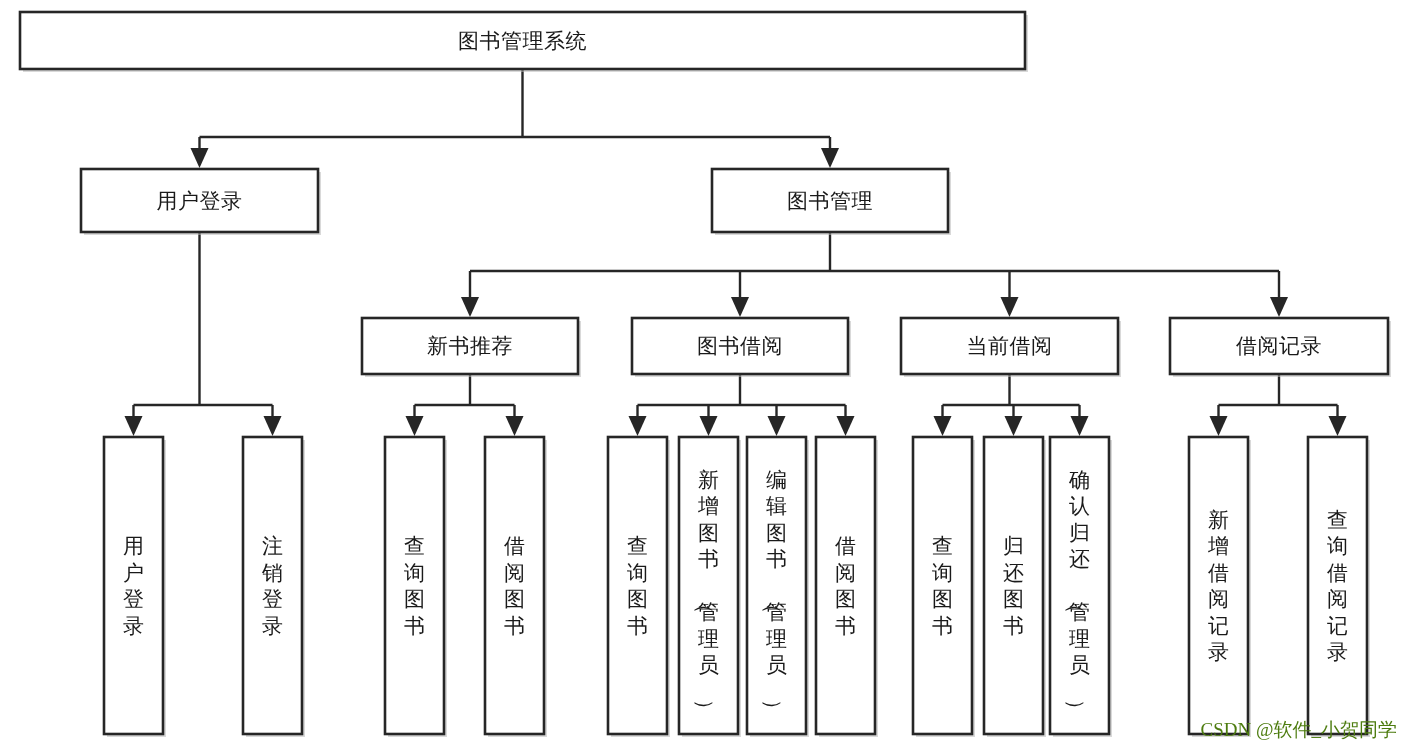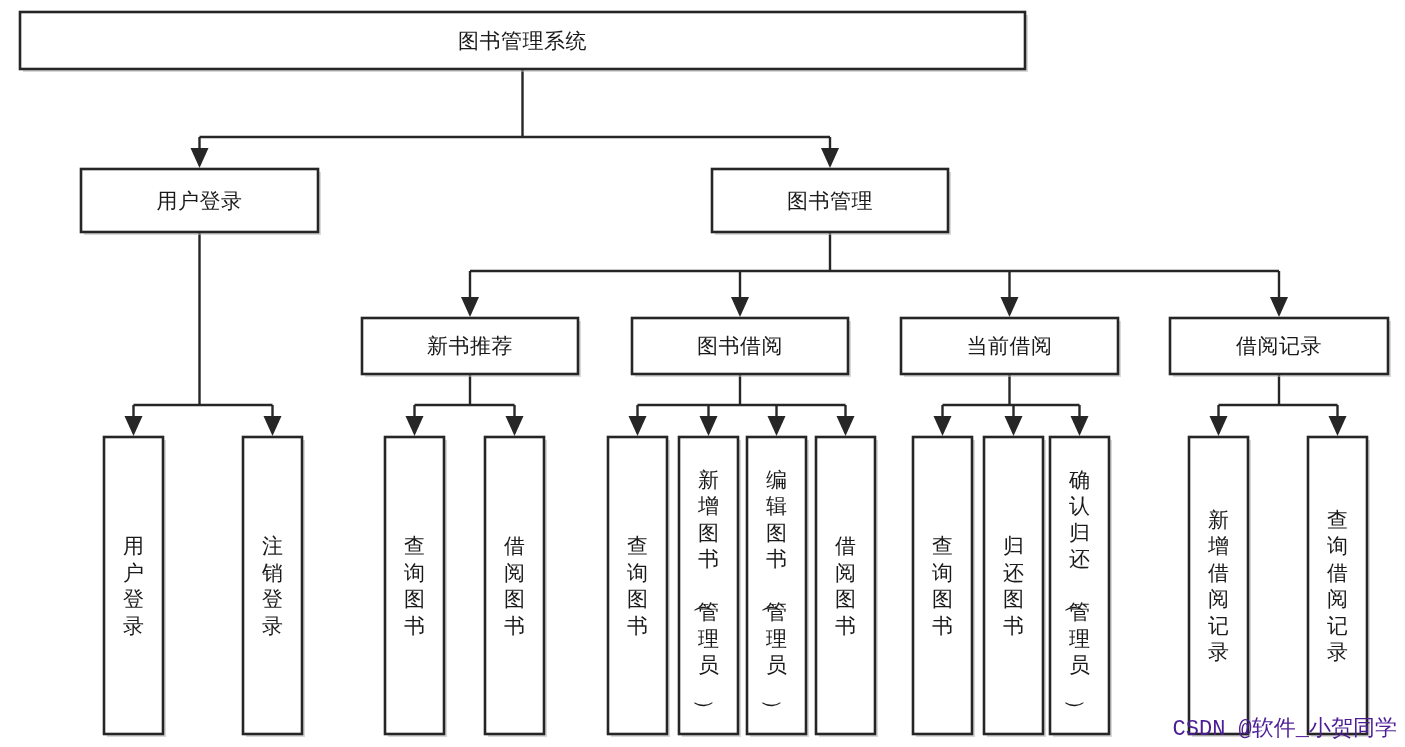--- a/index.html
+++ b/index.html
@@ -58,23 +58,23 @@
     font-family: "DejaVu Sans", "Liberation Sans", sans-serif;
     font-size: 21px;
     fill: #1a1a1a;
     text-anchor: middle;
     letter-spacing: 0px;
   }
   .watermark {
     position: absolute;
     right: 8px;
     bottom: 4px;
-    font-family: Liberation Mono, monospace;
-    font-size: 22px;
-    color: #4c1d95;
+    font-family: Liberation Serif, serif;
+    font-size: 19px;
+    color: #4d7c0f;
     white-space: nowrap;
     user-select: none;
   }
 </style>
 </head>
 <body>
 
 <div id="diagram-root">
   <svg id="tree-svg" viewBox="0 0 1405 747">
     <g id="edges-layer">

